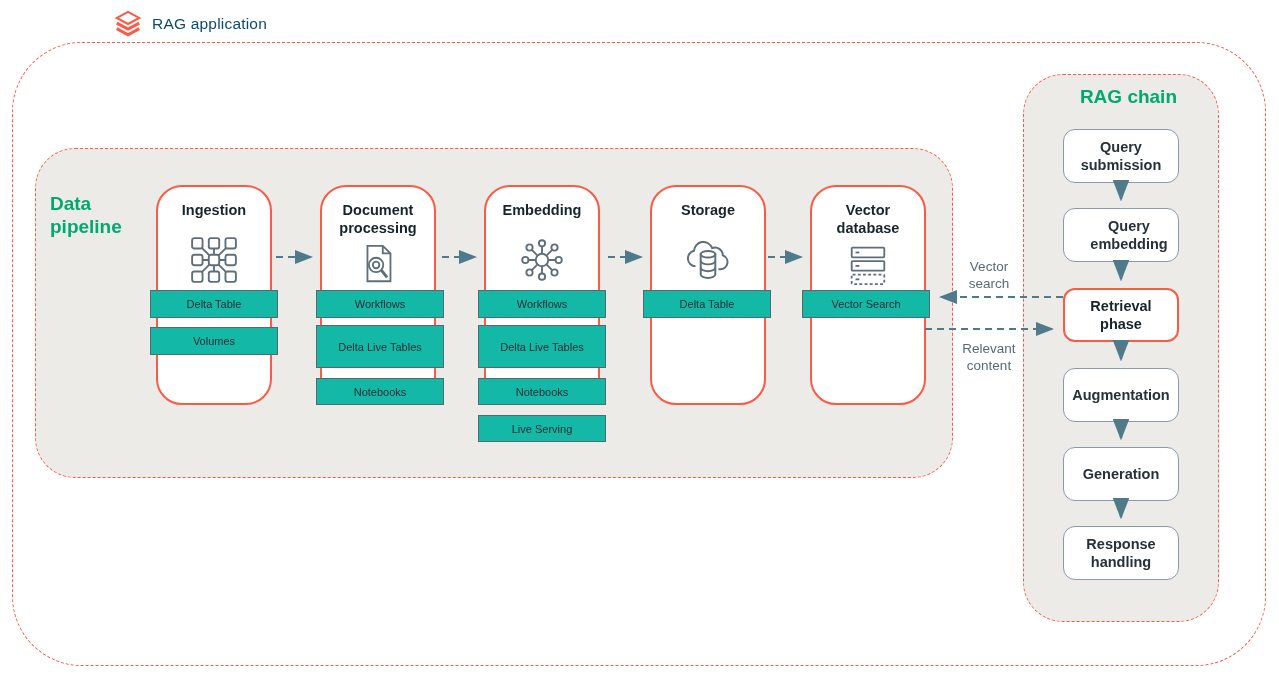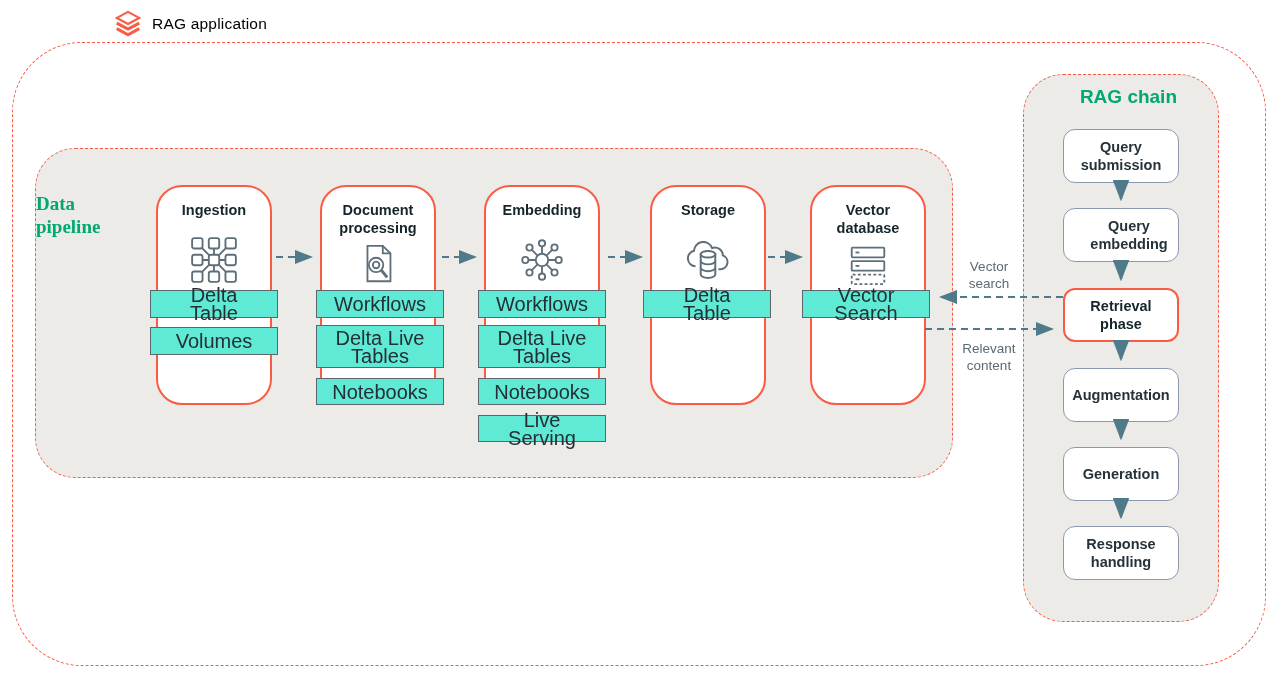--- a/index.html
+++ b/index.html
@@ -2,51 +2,51 @@
 <html><head>
 <meta charset="utf-8">
 <style>
   html,body{margin:0;padding:0;background:#fff;}
   .canvas{
     position:relative;width:1279px;height:678px;background:#ffffff;
     font-family:"Liberation Sans","DejaVu Sans",sans-serif;color:#1B3139;overflow:hidden;
   }
   
   .app-header{position:absolute;left:113px;top:9px;display:flex;align-items:center;gap:9px;}
-  .app-title{font-size:15.5px;color:#000000;letter-spacing:.2px;}
+  .app-title{font-size:15.5px;color:#0c4a6e;letter-spacing:.2px;}
   
   .outer-boundary{
     position:absolute;left:12px;top:42px;width:1254px;height:624px;
     border:1.5px dashed #FA5B45;border-radius:70px;box-sizing:border-box;
   }
   .panel{
     position:absolute;background:#ECEBE7;border:1.5px dashed #FA5B45;
     box-sizing:border-box;border-radius:40px;
   }
   .pipeline-panel{left:35px;top:148px;width:918px;height:330px;}
   .chain-panel{left:1023px;top:74px;width:196px;height:548px;}
   .panel-title{position:absolute;font-weight:bold;color:#00A972;font-size:19px;line-height:23px;}
-  .pipeline-title{left:36px;top:192px;width:95px;font-family:Liberation Serif, serif;}
+  .pipeline-title{left:50px;top:192px;width:95px;}
   .chain-title{left:981px;top:85px;width:196px;text-align:right;}
   
   .stage{
     position:absolute;top:185px;width:116px;height:220px;background:#fff;
     border:2px solid #FA5B45;border-radius:26px;box-sizing:border-box;z-index:1;
   }
   .stage-title{
     margin-top:14px;text-align:center;font-weight:bold;font-size:14.5px;line-height:18px;
     color:#15252B;padding:0 6px;
   }
   .icon-wrap{position:absolute;top:48px;left:0;width:100%;display:flex;justify-content:center;}
   .stage.two-line .icon-wrap{top:54px;}
   
   .chip{
-    position:absolute;width:128px;box-sizing:border-box;background:#5eead4;
+    position:absolute;width:128px;box-sizing:border-box;background:#14b8a6;
     border:1px solid #5B666E;display:flex;align-items:center;justify-content:center;
-    text-align:center;font-size:20px;line-height:18px;color:#242F36;z-index:2;padding:2px 14px;
+    text-align:center;font-size:11px;line-height:18px;color:#242F36;z-index:2;padding:2px 14px;
   }
   
   .node{
     position:absolute;left:1063px;width:116px;height:54px;background:#fff;
     border:1.5px solid #8A99AD;border-radius:12px;box-sizing:border-box;z-index:2;
     display:flex;align-items:center;justify-content:center;text-align:center;
     font-size:14.5px;line-height:18px;color:#26323A;padding:2px 8px;font-weight:bold;
   }
   .node.highlight{border:2px solid #FA5B45;font-weight:bold;color:#15252B;}
   

